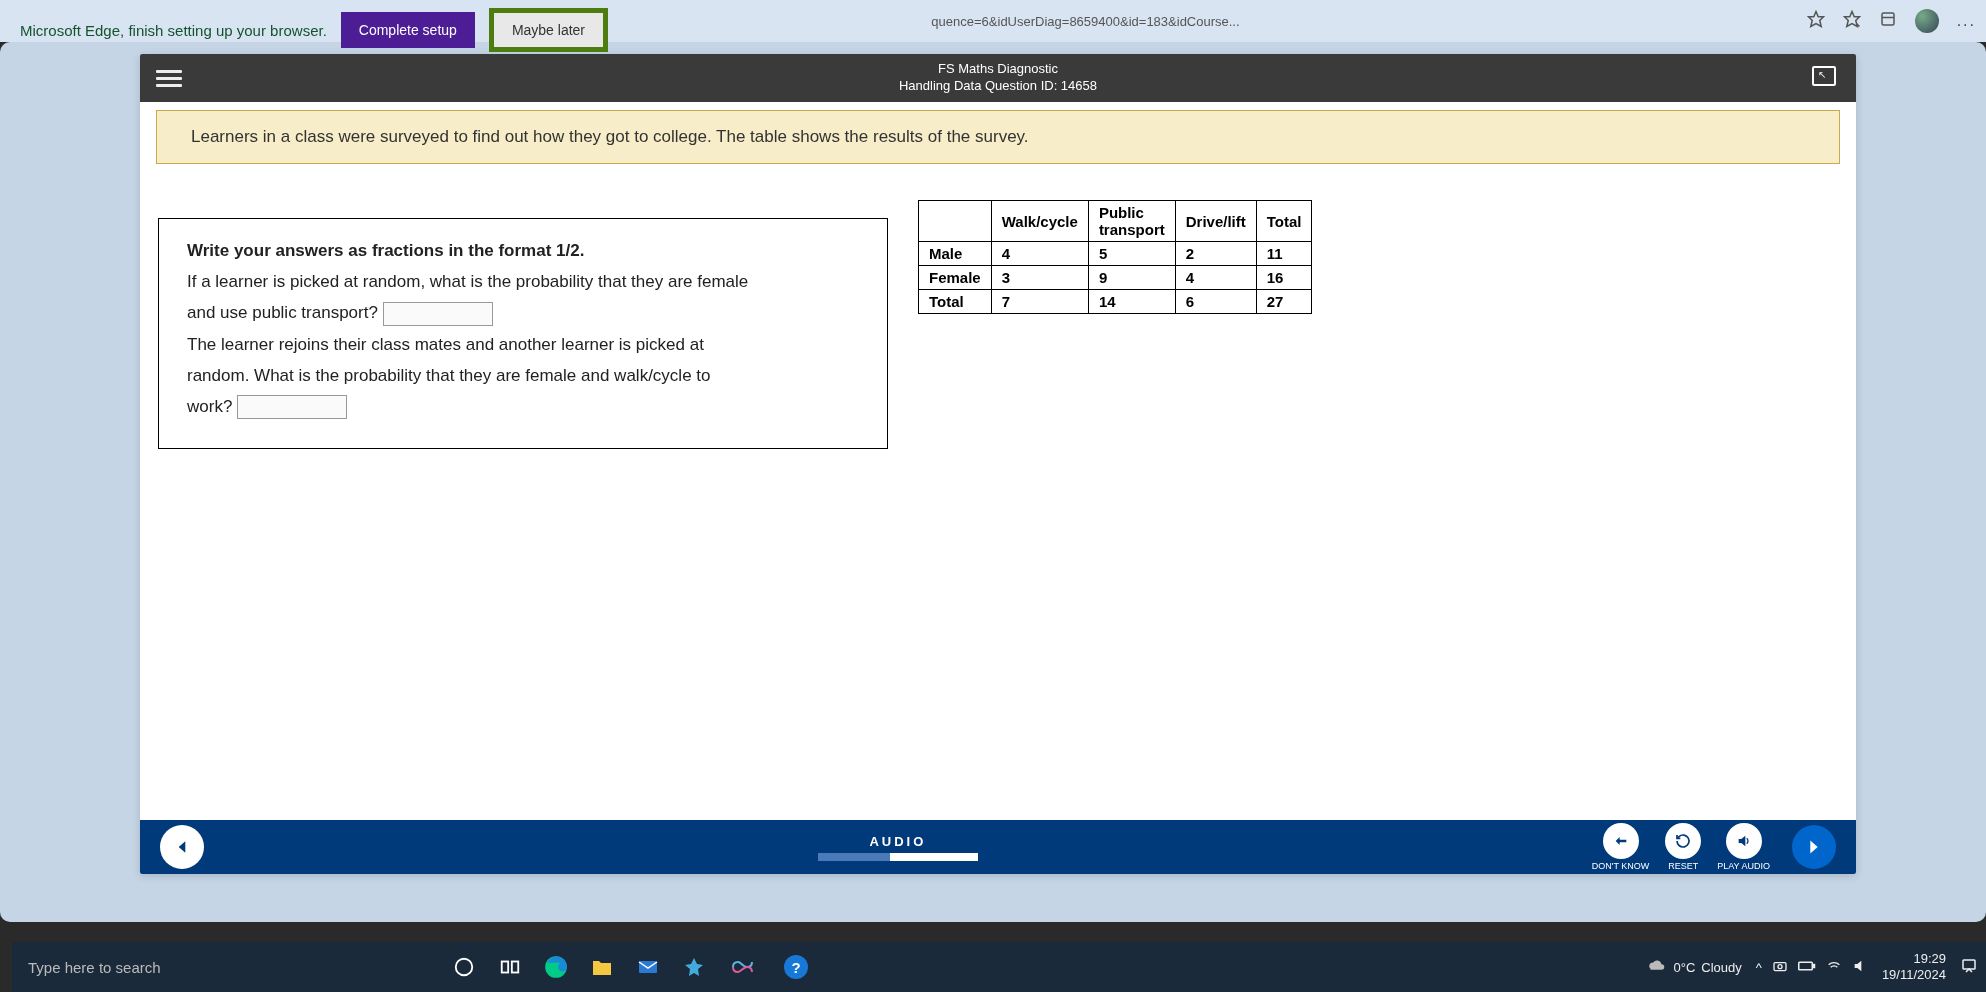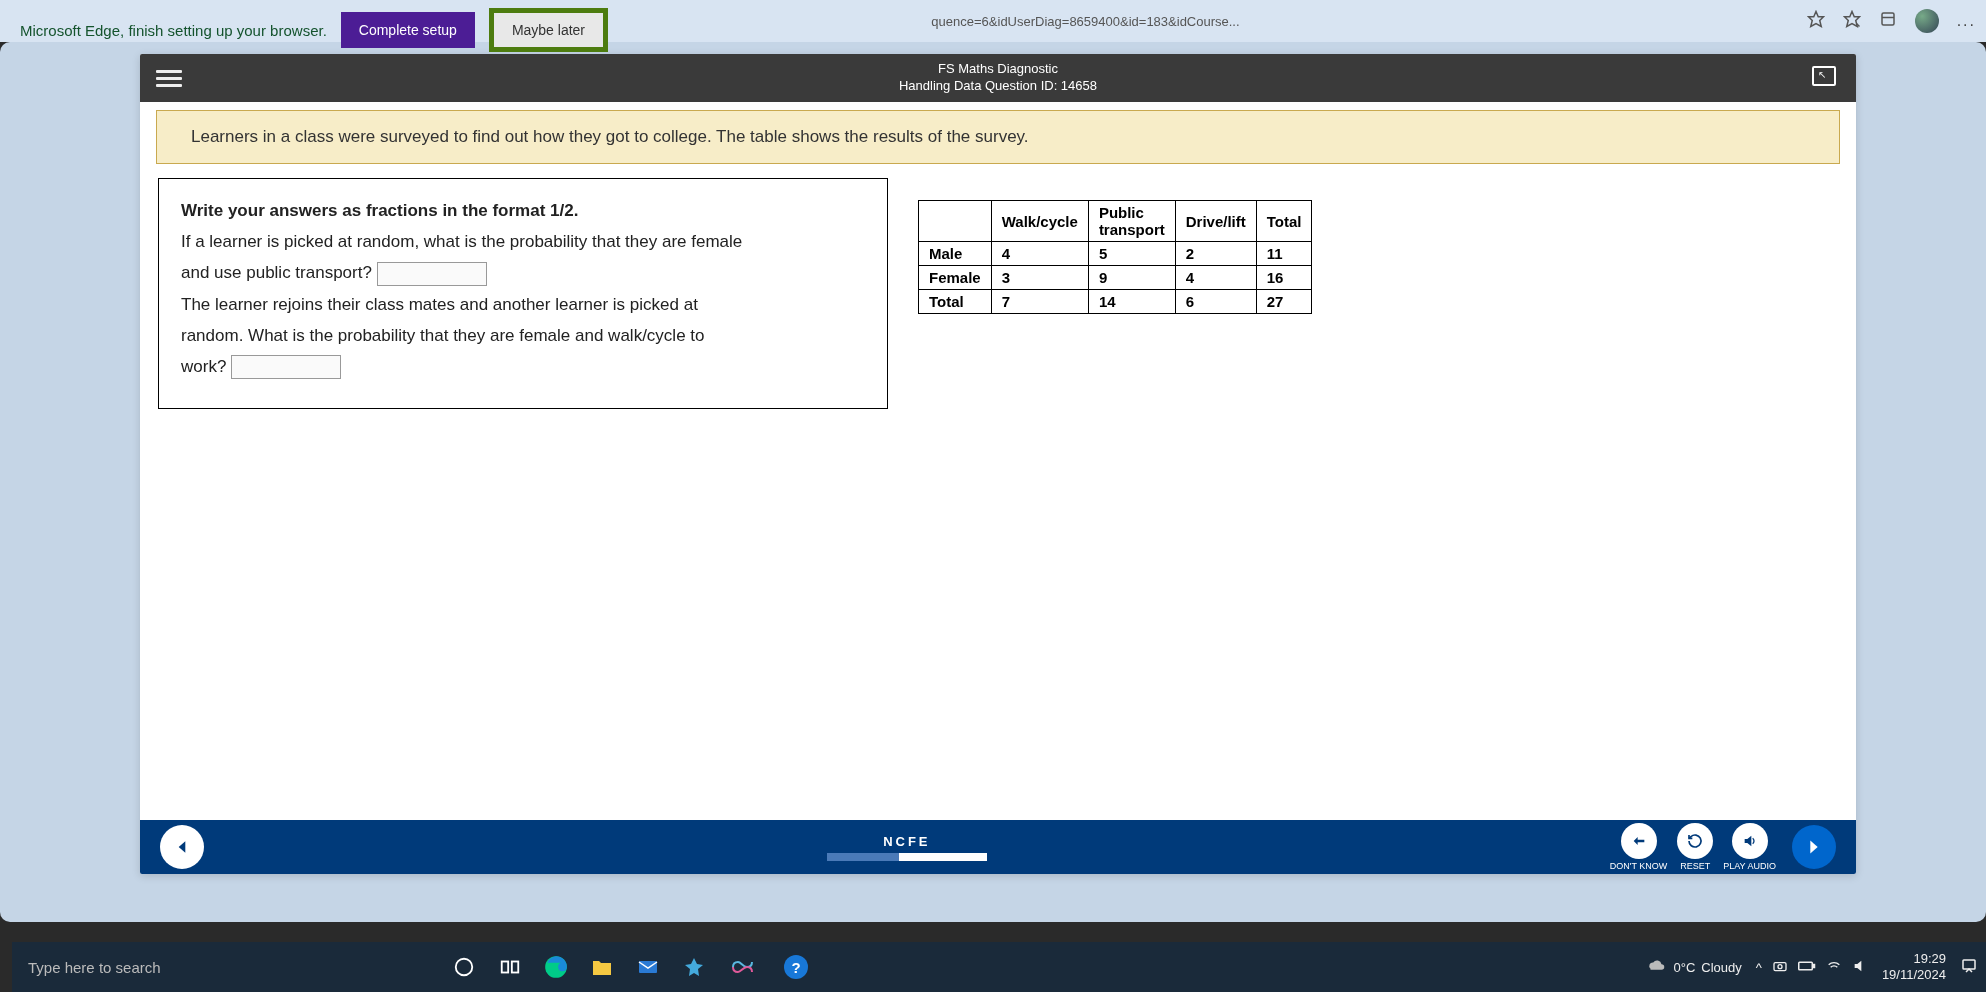--- a/index.html
+++ b/index.html
@@ -154,25 +154,26 @@
     }
     
     .main-panel {
       display: flex;
       gap: 30px;
       padding: 6px 18px;
       align-items: flex-start;
     }
     .question-box {
       border: 1px solid #000;
-      padding: 18px 22px 24px;
+      padding: 18px 28px 24px;
       width: 730px;
       font-size: 17px;
       color: #222;
       line-height: 1.6;
+      margin-top: 40px;
     }
     .question-box .instruction {
       font-weight: bold;
       margin-bottom: 4px;
     }
     .question-line {
       margin-bottom: 4px;
     }
     .answer-input {
       border: 1px solid #999;
@@ -240,21 +241,21 @@
       margin-top: 4px;
       position: relative;
     }
     .progress-fill {
       height: 100%;
       background: #4a7ab8;
       width: 45%;
     }
     .nav-right-controls {
       display: flex;
-      gap: 10px;
+      gap: 16px;
       align-items: center;
     }
     .circle-btn {
       display: flex;
       flex-direction: column;
       align-items: center;
       cursor: pointer;
     }
     .circle-btn .circ {
       width: 36px;
@@ -453,21 +454,21 @@
         </table>
     </div>
 
     <div class="bottom-nav">
       <div class="nav-arrow left">
         <svg width="20" height="20" viewBox="0 0 24 24" fill="#003a7a">
             <path d="M8 5l8 7-8 7z"></path>
           </svg>
       </div>
       <div class="ncfe-block">
-        <div class="ncfe-label">NCFE</div>
+        <div class="ncfe-label">AUDIO</div>
         <div class="progress-track">
           <div class="progress-fill"></div>
         </div>
       </div>
       <div class="nav-right-controls">
         <div class="circle-btn">
           <div class="circ">
               <svg width="16" height="16" viewBox="0 0 24 24" fill="#003a7a">
                 <path d="M4 12l6-6v4h10v4H10v4z"></path>
               </svg>

